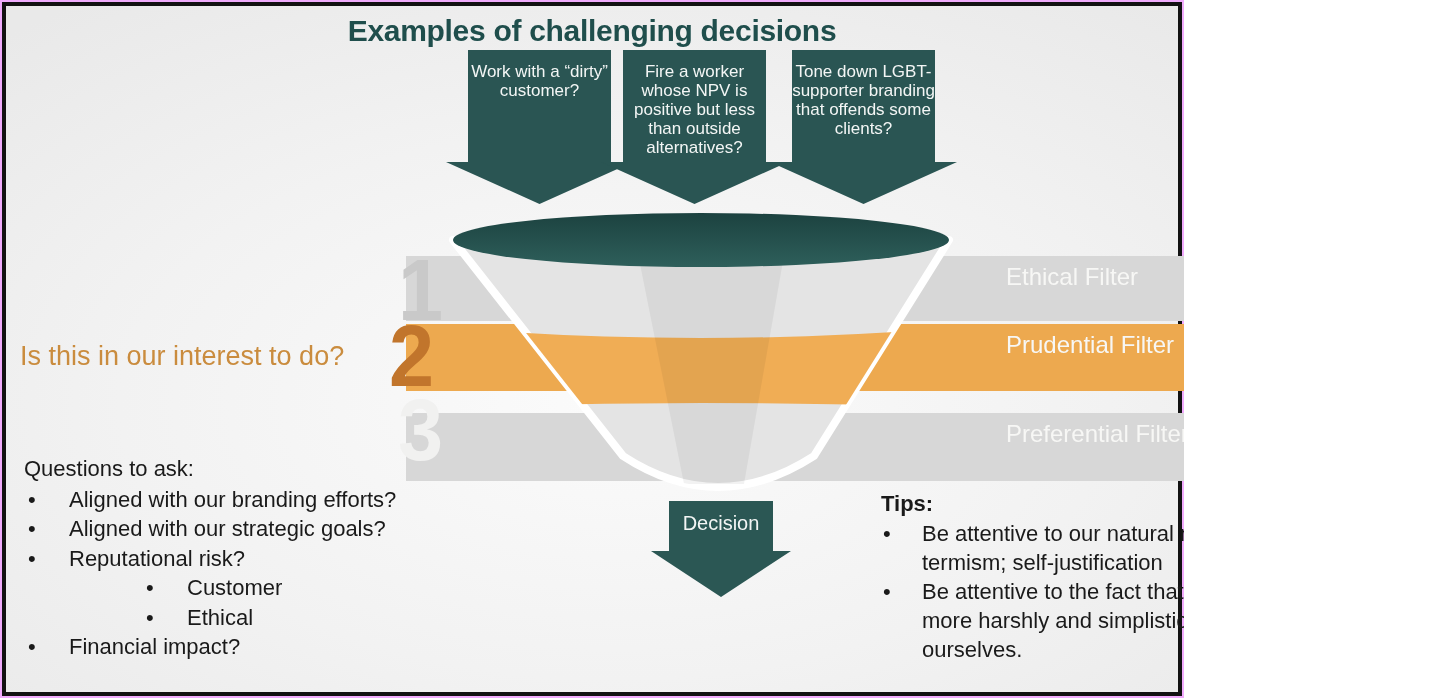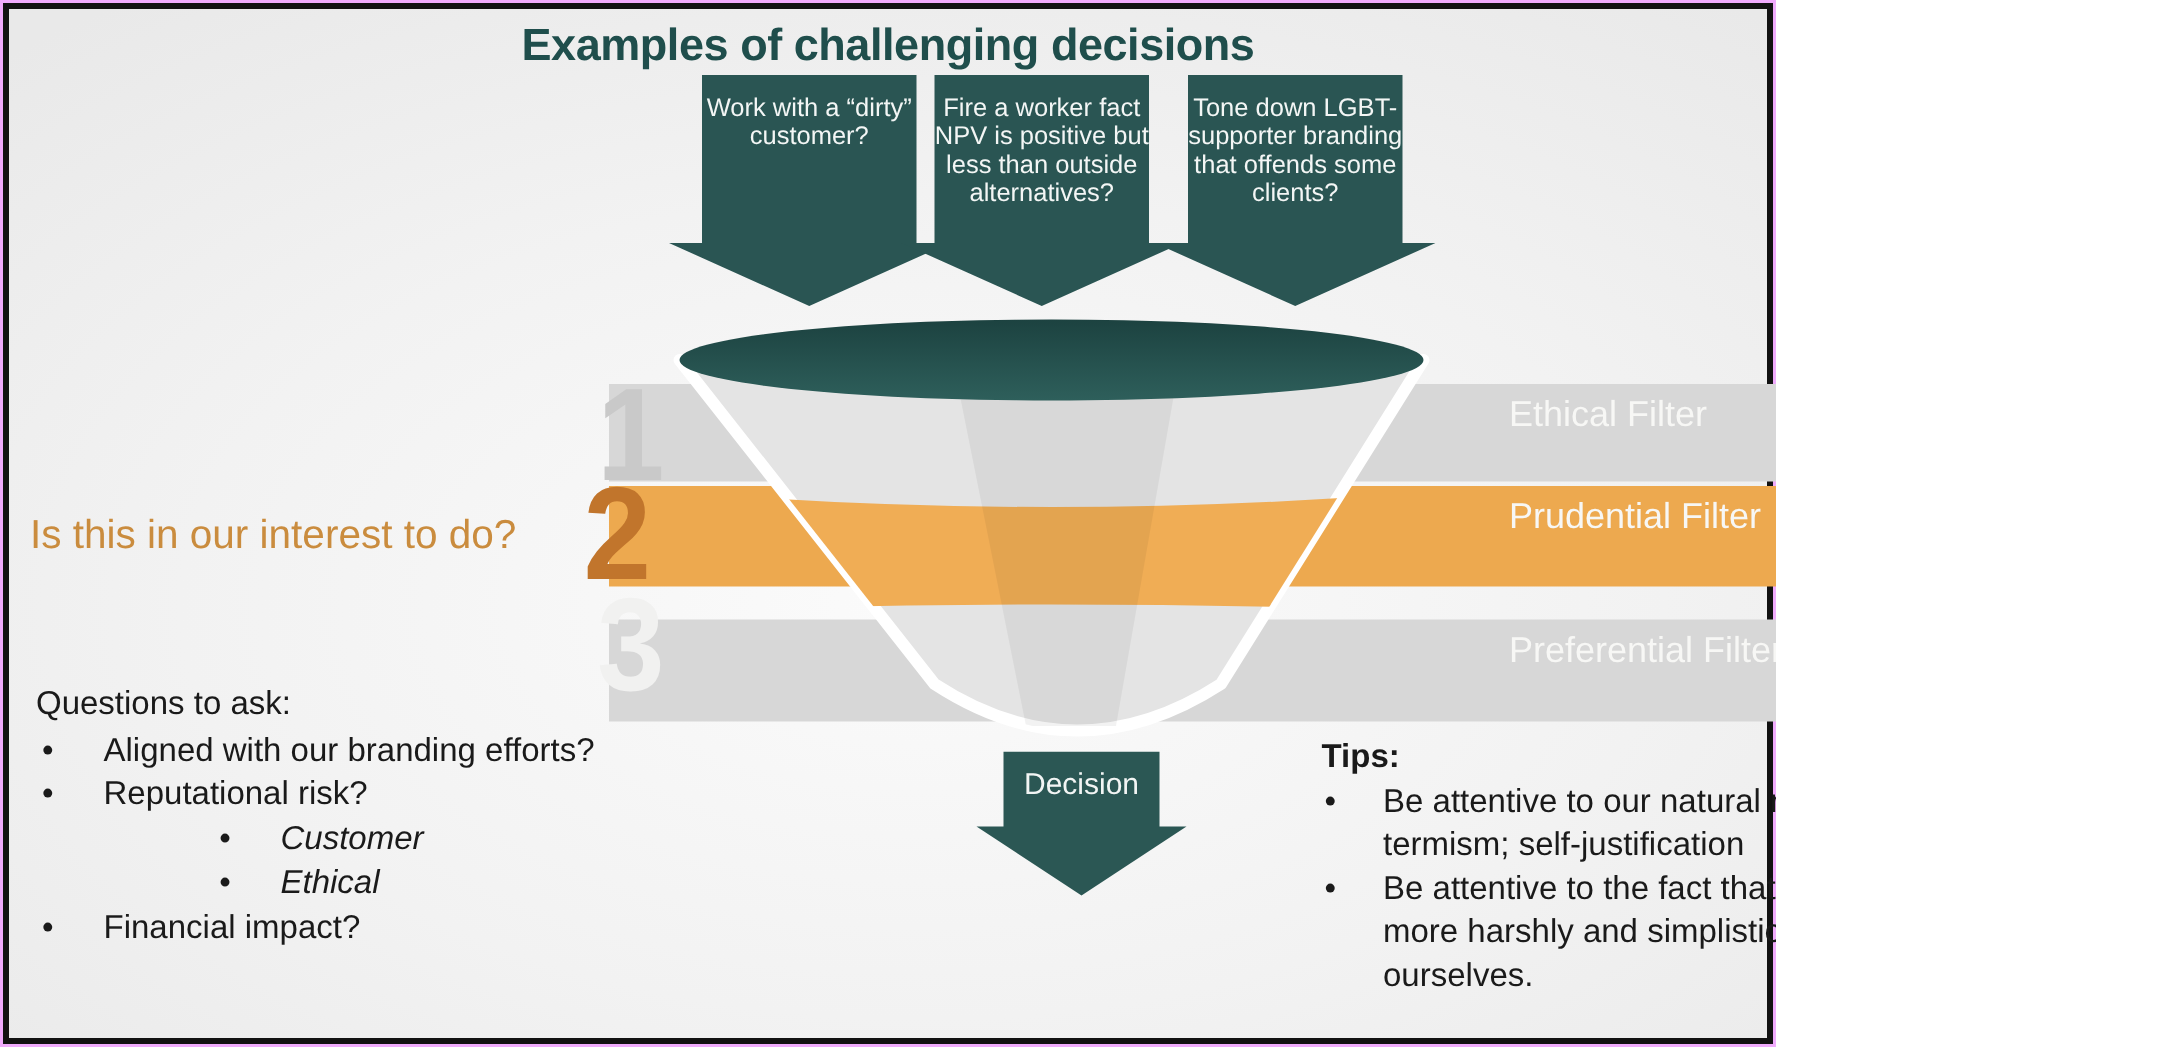--- a/index.html
+++ b/index.html
@@ -33,21 +33,21 @@
   .funnel{position:absolute;left:380px;top:198px;width:600px;height:300px;z-index:3;pointer-events:none;}
   
   .side-q{position:absolute;left:14px;top:335px;font-size:27px;color:#ca8c3e;z-index:5;}
   
   .questions{position:absolute;left:18px;top:448px;width:470px;color:#1a1a1a;font-size:22px;line-height:29.5px;z-index:5;}
   .questions .q-head{margin:0 0 1px 0;}
   .qlist{list-style:none;margin:0;padding:0;}
   .qlist > li{position:relative;padding-left:45px;}
   .qlist > li::before{content:"•";position:absolute;left:4px;}
   .qsub{list-style:none;margin:0;padding:0;}
-  .qsub > li{position:relative;padding-left:45px;margin-left:73px;font-style:italic;}
+  .qsub > li{position:relative;padding-left:45px;margin-left:73px;}
   .qsub > li::before{content:"•";position:absolute;left:4px;}
   
   .decision{position:absolute;left:640px;top:495px;width:150px;height:97px;z-index:5;}
   .decision svg{position:absolute;left:0;top:0;}
   .decision .dec-label{position:absolute;left:23px;top:11px;width:104px;text-align:center;
                        color:#f2f5f4;font-size:20px;}
   
   .tips{position:absolute;left:875px;top:483px;width:556px;color:#1a1a1a;font-size:22px;line-height:29px;z-index:5;}
   .tips .t-head{margin:0 0 1px 0;font-weight:bold;}
   .tlist{list-style:none;margin:0;padding:0;}
@@ -65,21 +65,21 @@
     <div class="chal chal1">
       <svg width="187" height="155" viewBox="0 0 187 155">
         <path d="M22,0 H165 V112 H187 L93.5,154 L0,112 H22 Z" fill="#2a5553"></path>
       </svg>
       <div class="chal-text">Work with a “dirty” customer?</div>
     </div>
     <div class="chal chal2">
       <svg width="187" height="155" viewBox="0 0 187 155">
         <path d="M22,0 H165 V112 H187 L93.5,154 L0,112 H22 Z" fill="#2a5553"></path>
       </svg>
-      <div class="chal-text">Fire a worker fact NPV is positive but less than outside alternatives?</div>
+      <div class="chal-text">Fire a worker whose NPV is positive but less than outside alternatives?</div>
     </div>
     <div class="chal chal3">
       <svg width="187" height="155" viewBox="0 0 187 155">
         <path d="M22,0 H165 V112 H187 L93.5,154 L0,112 H22 Z" fill="#2a5553"></path>
       </svg>
       <div class="chal-text">Tone down LGBT- supporter branding  that offends some clients?</div>
     </div>
 
     <div class="bar bar-gray bar1">
       <span class="bar-label">Ethical Filter</span>
@@ -116,20 +116,21 @@
 
       <ellipse cx="315" cy="36" rx="248" ry="27" fill="url(#tealGrad)"></ellipse>
     </svg>
 
     <div class="side-q">Is this in our interest to do?</div>
 
     <div class="questions">
       <p class="q-head">Questions to ask:</p>
       <ul class="qlist">
         <li>Aligned with our  branding efforts?</li>
+        <li>Aligned with our strategic goals?</li>
         <li>
           <span>Reputational risk?</span>
           <ul class="qsub">
             <li>Customer</li>
             <li>Ethical</li>
           </ul>
         </li>
         <li>Financial impact?</li>
       </ul>
     </div>

